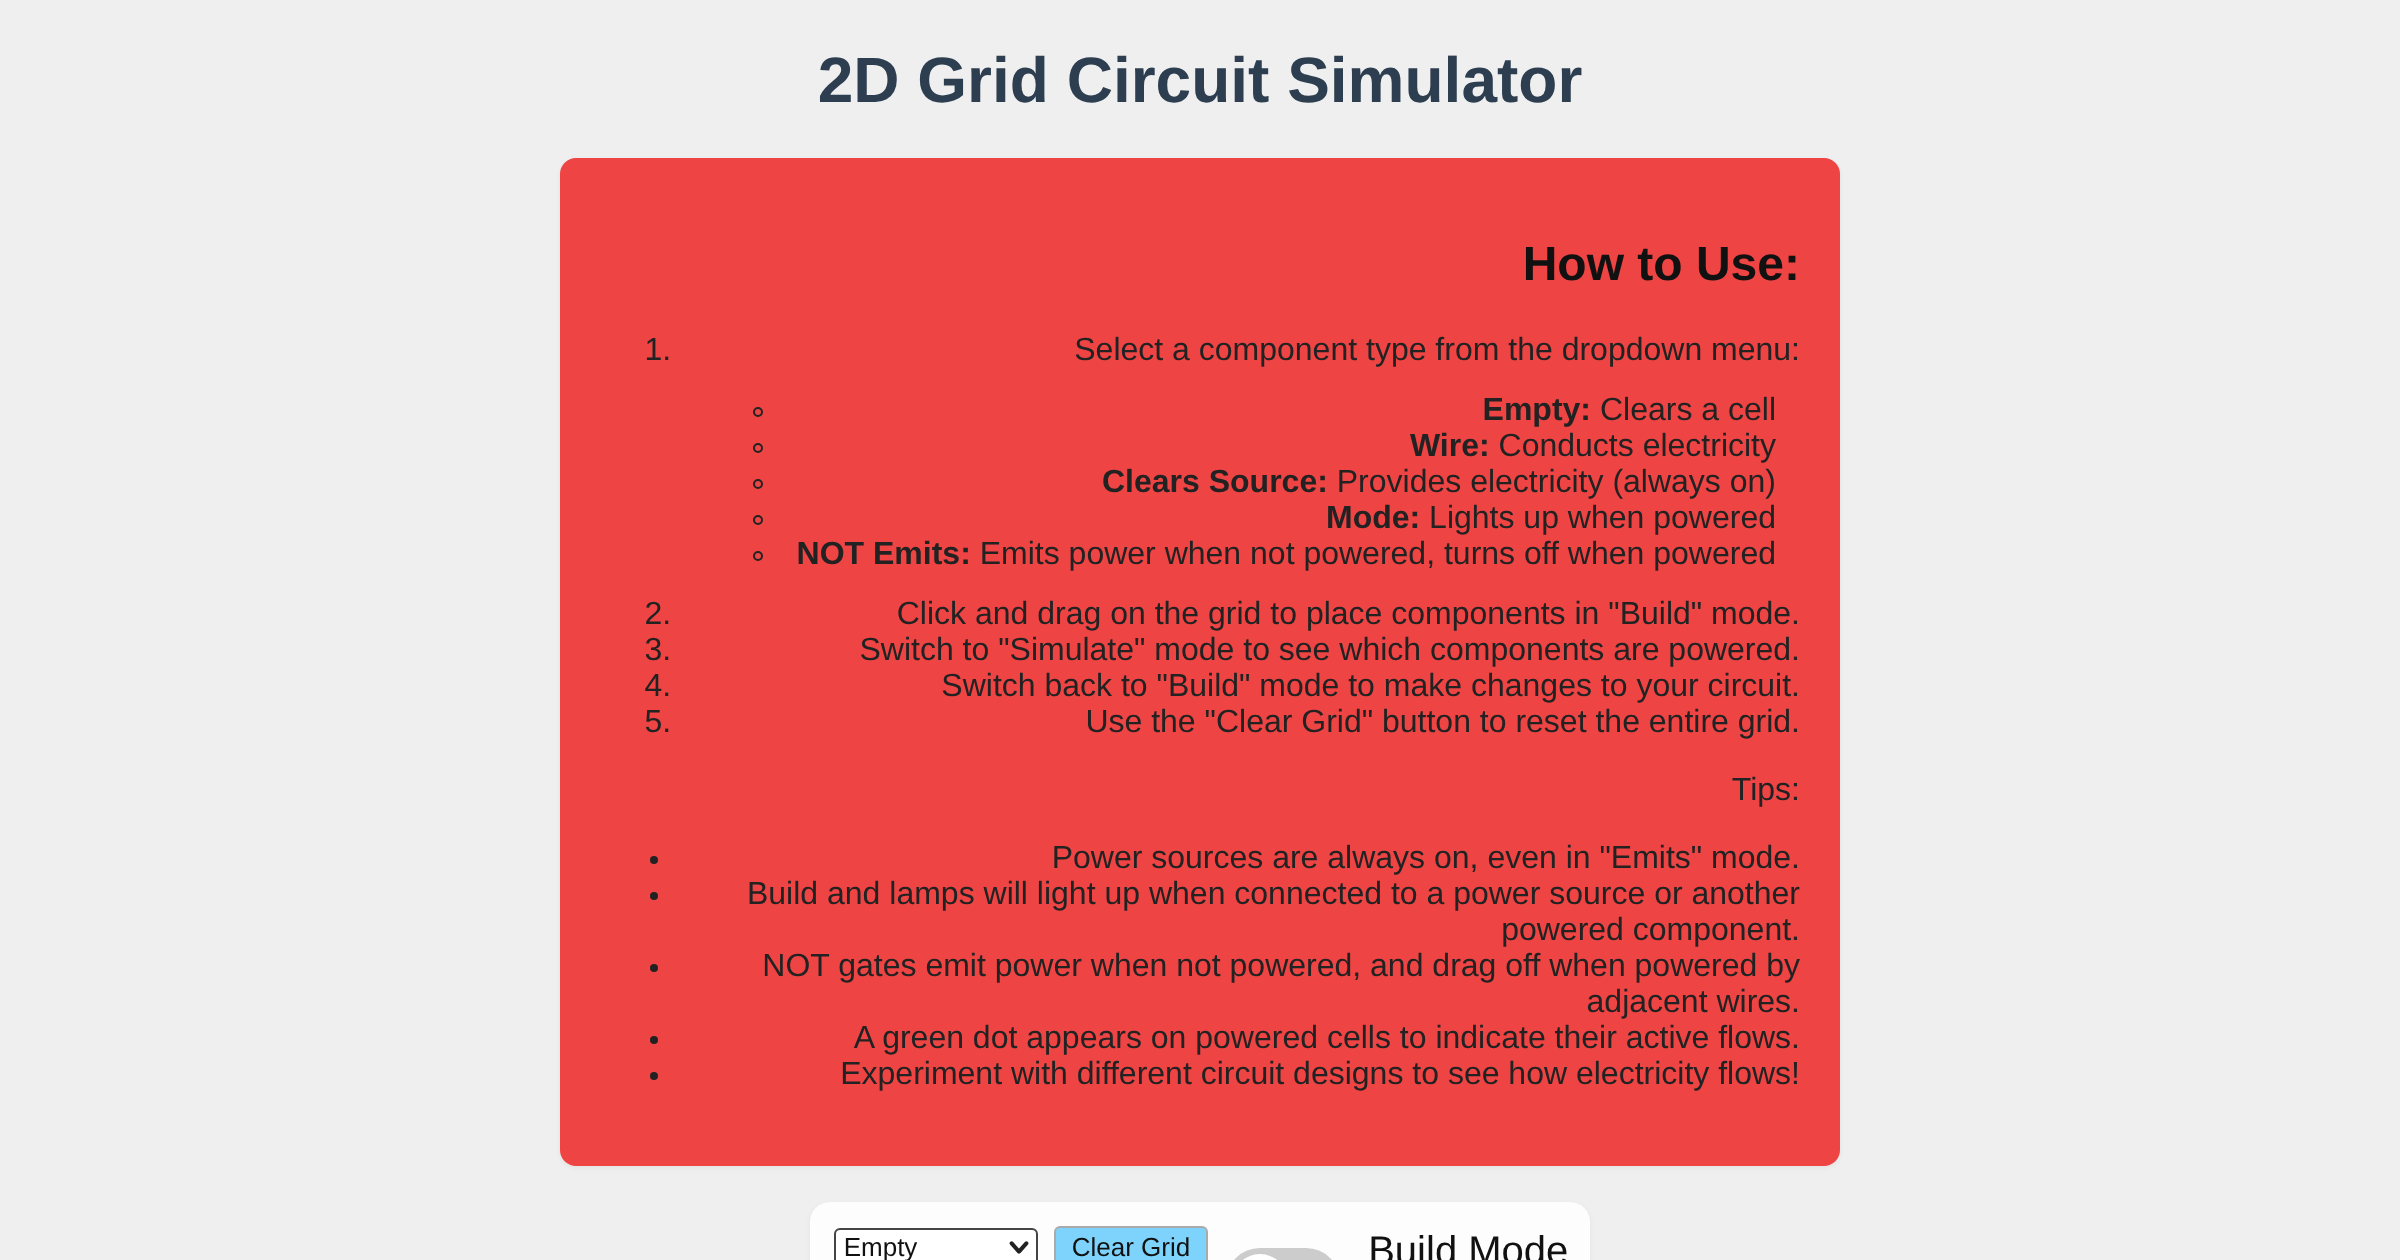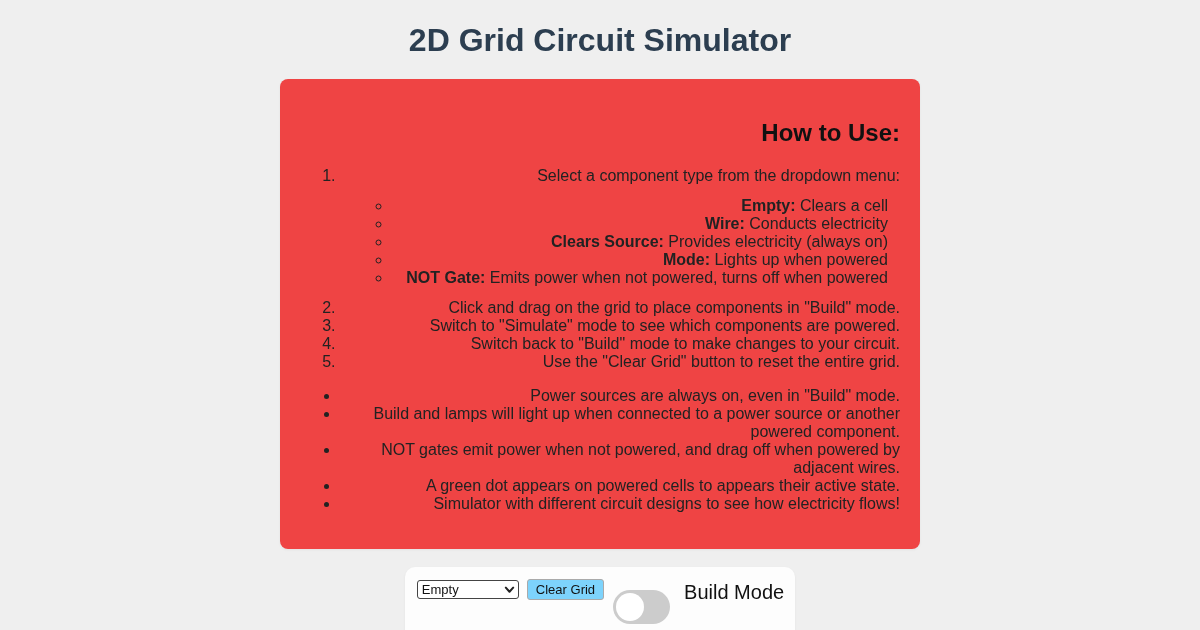--- a/index.html
+++ b/index.html
@@ -138,33 +138,34 @@
 <h1 class="page-title" style="color: rgb(44, 62, 80);">2D Grid Circuit Simulator</h1>
 
 <div class="instructions-card" style="background: #ef4444; text-align: right;">
   <h2>How to Use:</h2>
   <ol>
       <li>Select a component type from the dropdown menu:<ul>
           <li><strong>Empty:</strong> Clears a cell</li>
           <li><strong>Wire:</strong> Conducts electricity</li>
           <li><strong>Clears Source:</strong> Provides electricity (always on)</li>
           <li><strong>Mode:</strong> Lights up when powered</li>
-          <li><strong>NOT Gate:</strong> Emits power when not powered, turns off when powered</li>
+          <li><strong>NOT Emits:</strong> Emits power when not powered, turns off when powered</li>
         </ul></li>
       <li>Click and drag on the grid to place components in "Build" mode.</li>
       <li>Switch to "Simulate" mode to see which components are powered.</li>
       <li>Switch back to "Build" mode to make changes to your circuit.</li>
       <li>Use the "Clear Grid" button to reset the entire grid.</li>
     </ol>
+  <p>Tips:</p>
   <ul>
-      <li>Power sources are always on, even in "Build" mode.</li>
+      <li>Power sources are always on, even in "Emits" mode.</li>
       <li>Build and lamps will light up when connected to a power source or another powered component.</li>
       <li>NOT gates emit power when not powered, and drag off when powered by adjacent wires.</li>
-      <li>A green dot appears on powered cells to appears their active state.</li>
-      <li>Simulator with different circuit designs to see how electricity flows!</li>
+      <li>A green dot appears on powered cells to indicate their active flows.</li>
+      <li>Experiment with different circuit designs to see how electricity flows!</li>
     </ul>
 </div>
 
 <div class="controls-panel" style="background: rgb(253, 253, 253);">
   <span class="select-wrap">
     <select aria-label="Component type"><option>Empty</option></select>
     <svg class="chevron" viewBox="0 0 12 12">
       <polyline points="2,4 6,8.5 10,4" fill="none" stroke="#222" stroke-width="2.2" stroke-linecap="round" stroke-linejoin="round"></polyline>
     </svg>
   </span>

